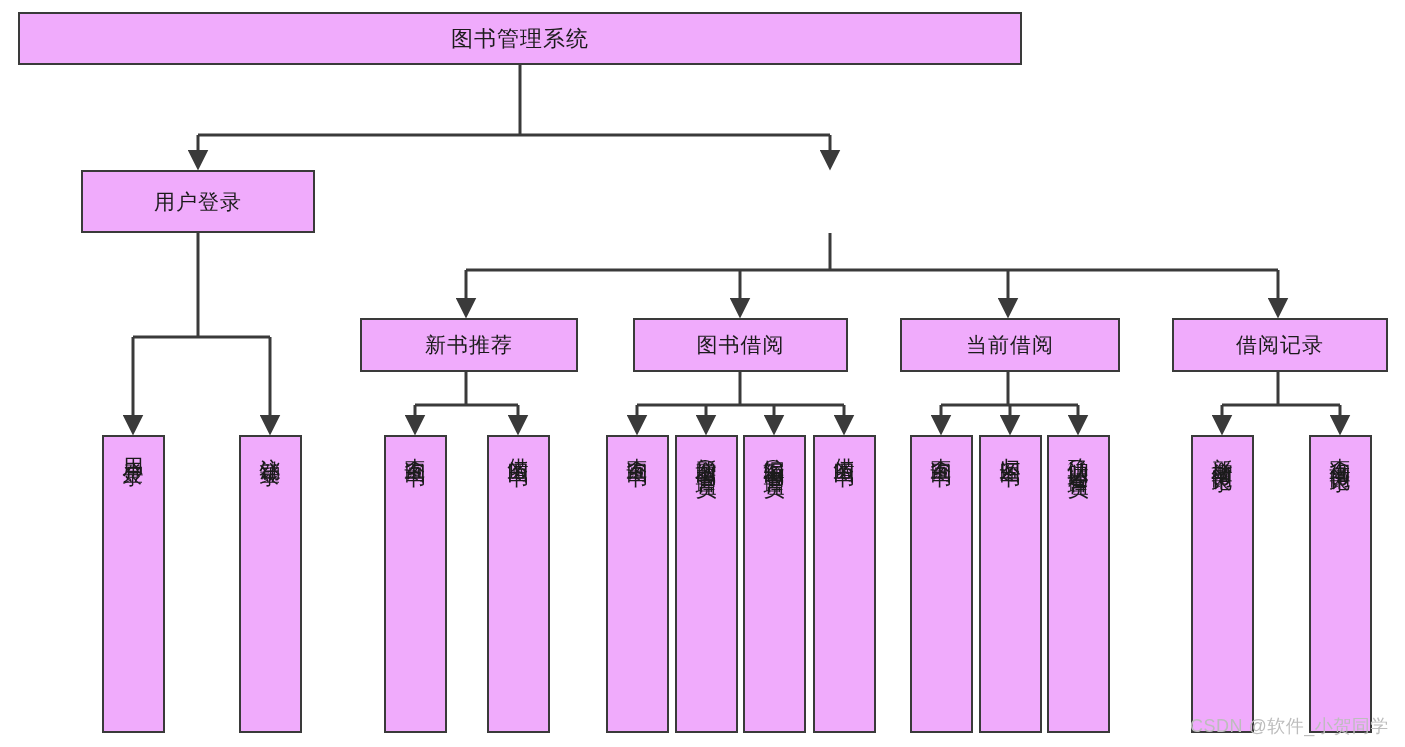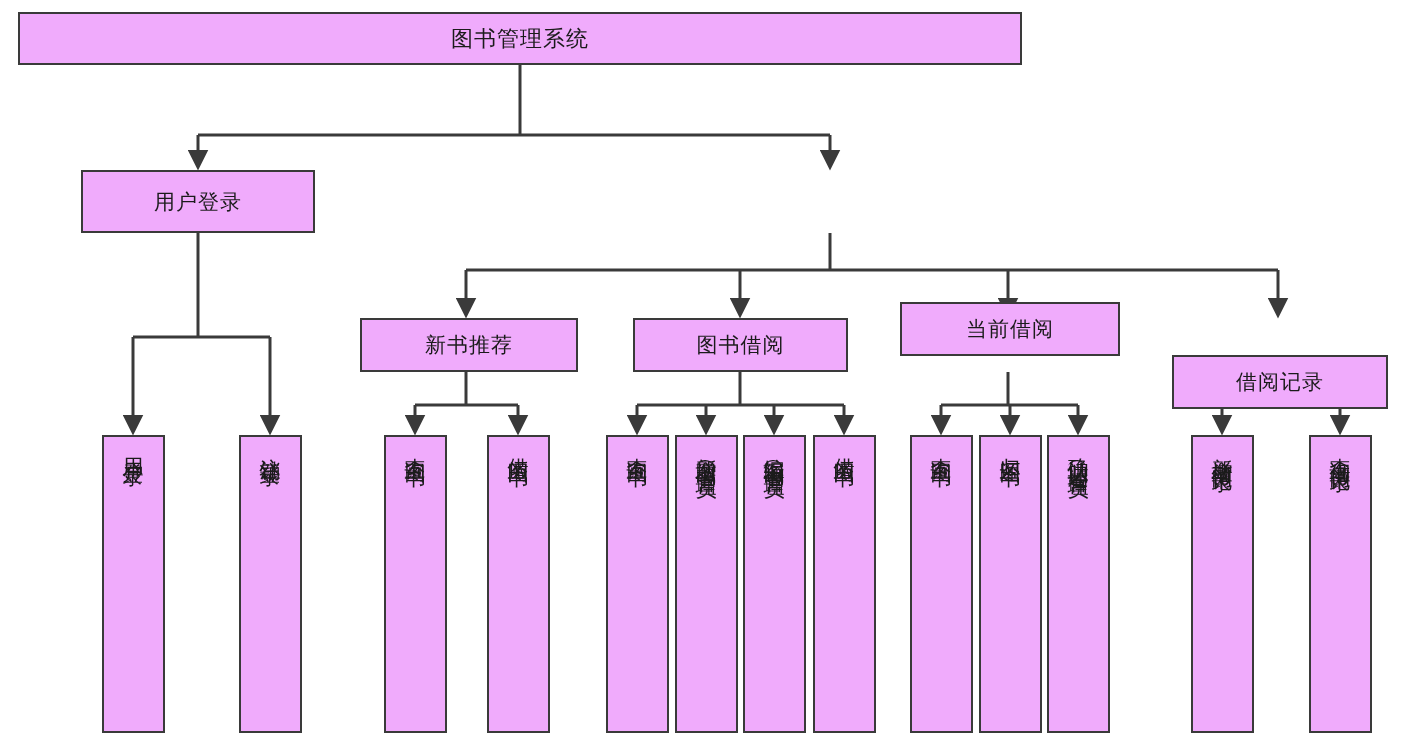--- a/index.html
+++ b/index.html
@@ -132,24 +132,24 @@
   <div class="node horiz" style="left:81px; top:170px; width:234px; height:63px;">
     <span>用户登录</span>
   </div>
 
   <div class="node horiz" style="left:360px; top:318px; width:218px; height:54px;">
     <span>新书推荐</span>
   </div>
   <div class="node horiz" style="left:633px; top:318px; width:215px; height:54px;">
     <span>图书借阅</span>
   </div>
-  <div class="node horiz" style="left:900px; top:302px; width:220px; height:54px;">
+  <div class="node horiz" style="left:900px; top:318px; width:220px; height:54px;">
     <span>当前借阅</span>
   </div>
-  <div class="node horiz" style="left:1172px; top:318px; width:216px; height:54px;margin-top:37px;">
+  <div class="node horiz" style="left:1172px; top:318px; width:216px; height:54px;">
     <span>借阅记录</span>
   </div>
 
   <div class="node vert" style="left:102px; top:435px; width:63px; height:298px;">
     <span class="vtext">用户登录</span>
   </div>
   <div class="node vert" style="left:239px; top:435px; width:63px; height:298px;">
     <span class="vtext">注销登录</span>
   </div>
 
@@ -183,14 +183,15 @@
     <span class="vtext">确认归还（管理员）</span>
   </div>
 
   <div class="node vert" style="left:1191px; top:435px; width:63px; height:298px;">
     <span class="vtext">新增借阅记录</span>
   </div>
   <div class="node vert" style="left:1309px; top:435px; width:63px; height:298px;">
     <span class="vtext">查询借阅记录</span>
   </div>
 
+  <div class="watermark" style="left:1190px; top:714px;">CSDN @软件_小贺同学</div>
 
 </div>
 
 </body></html>

